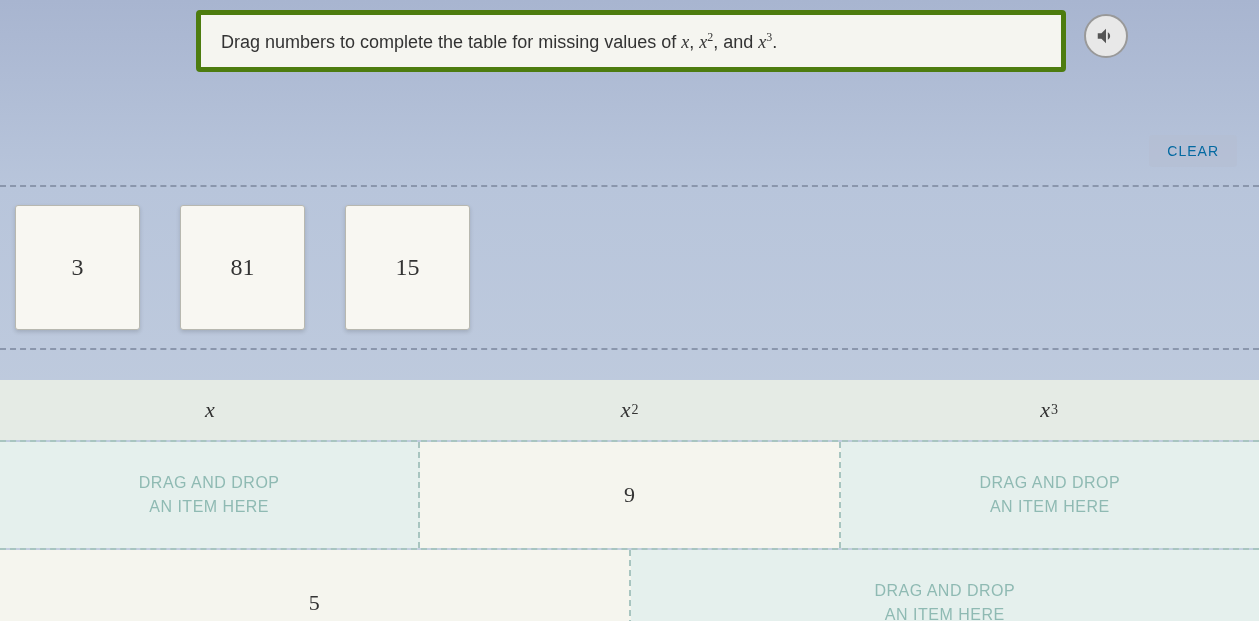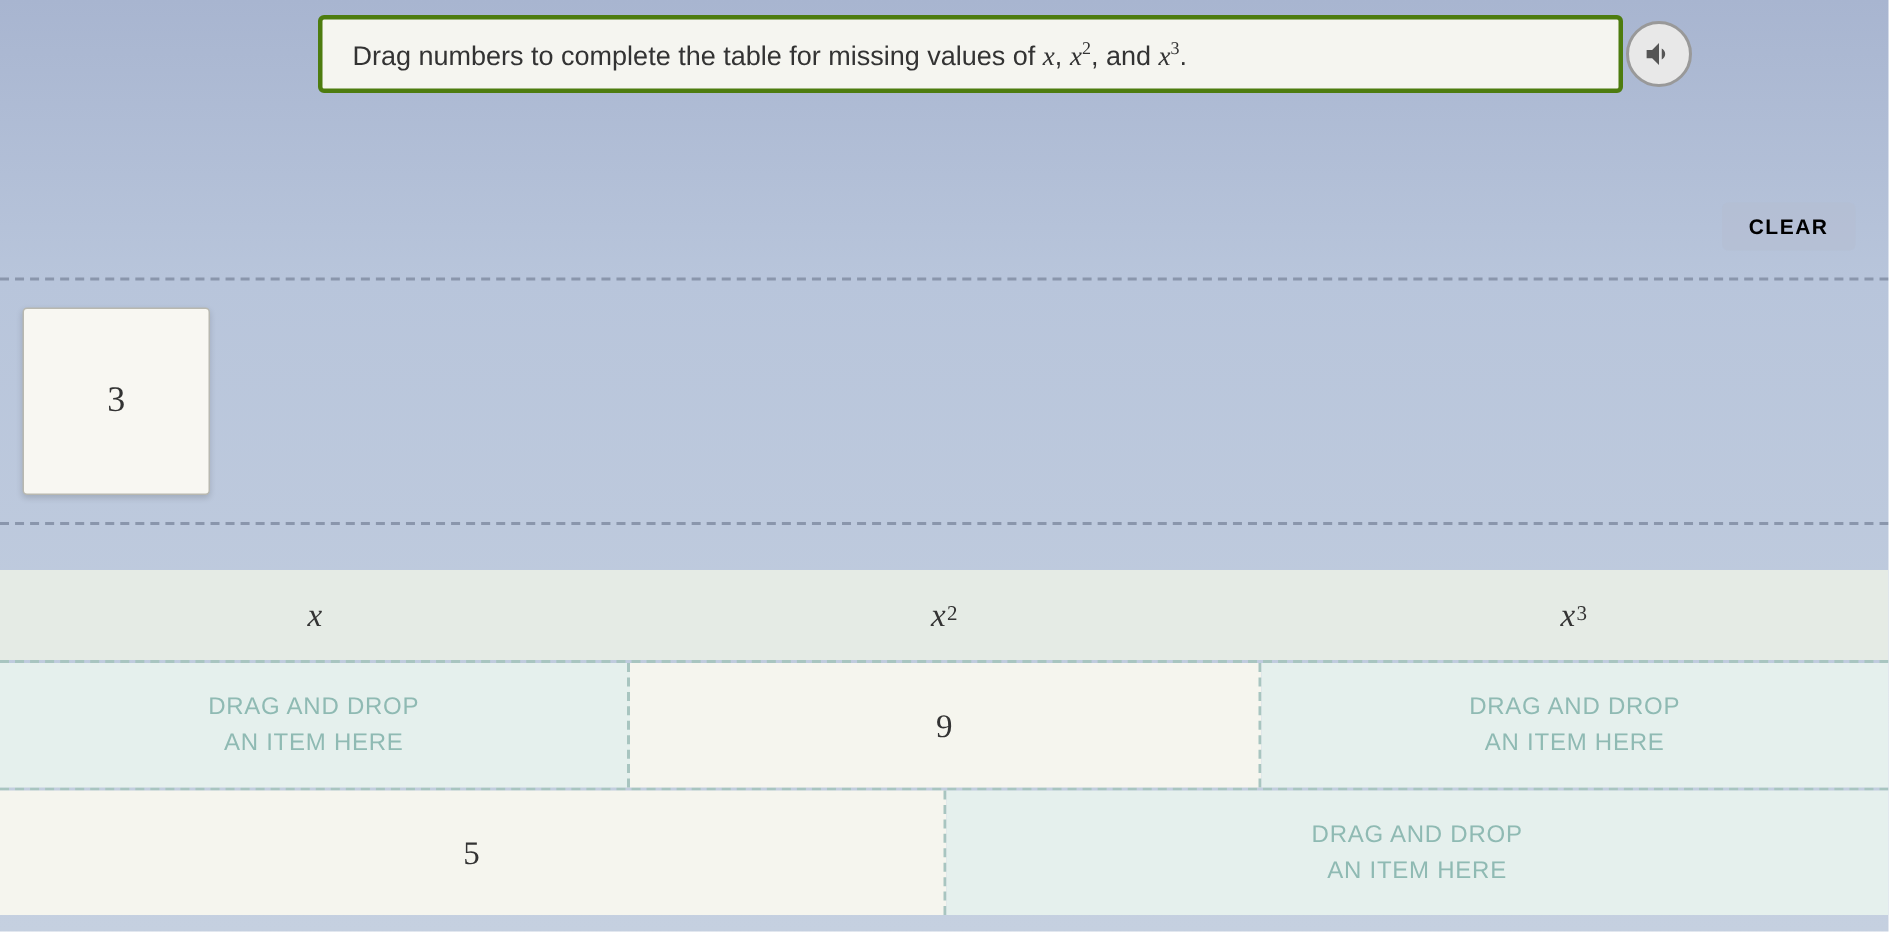--- a/index.html
+++ b/index.html
@@ -11,25 +11,25 @@
       font-family: Arial, sans-serif;
       background: linear-gradient(180deg, #a8b5d0 0%, #b8c5db 30%, #c5d0e0 100%);
       width: 1259px;
       height: 621px;
       overflow: hidden;
       position: relative;
     }
     .instruction-bar {
       position: absolute;
       top: 10px;
-      left: 212px;
+      left: 196px;
       width: 870px;
-      height: 52px;
+      height: 62px;
       background: #f5f5f0;
-      border: 3px solid #4d7c0f;
+      border: 5px solid #4d7c0f;
       border-radius: 4px;
       display: flex;
       align-items: center;
       padding: 0 20px;
       font-size: 18px;
       color: #333;
     }
     .instruction-bar .math {
       font-family: 'Times New Roman', serif;
       font-style: italic;
@@ -55,25 +55,25 @@
     .audio-btn svg {
       width: 22px;
       height: 22px;
       fill: #555;
     }
     .clear-btn {
       position: absolute;
       top: 135px;
       right: 22px;
       background: rgba(180,190,210,0.55);
-      color: #000000;
+      color: #0369a1;
       border: none;
       padding: 8px 18px;
       font-size: 14px;
-      font-weight: bold;
+      font-weight: normal;
       letter-spacing: 1px;
       border-radius: 4px;
       cursor: pointer;
     }
     .drag-area {
       position: absolute;
       top: 185px;
       left: 0;
       width: 1259px;
       height: 165px;
@@ -128,21 +128,21 @@
       font-size: 22px;
       color: #333;
     }
     .table-header .col sup {
       font-size: 14px;
       font-style: normal;
       margin-left: 1px;
     }
     .table-row {
       display: flex;
-      height: 85px;
+      height: 108px;
       border-top: 2px dashed #a8c5c0;
     }
     .table-row .cell {
       flex: 1;
       display: flex;
       align-items: center;
       justify-content: center;
       flex-direction: column;
       border-right: 2px dashed #a8c5c0;
       font-size: 22px;
@@ -180,20 +180,22 @@
 <div class="audio-btn">
   <svg viewBox="0 0 24 24">
       <path d="M3 9v6h4l5 5V4L7 9H3zm13.5 3c0-1.77-1.02-3.29-2.5-4.03v8.05c1.48-.73 2.5-2.25 2.5-4.02z"></path>
     </svg>
 </div>
 
 <button class="clear-btn">CLEAR</button>
 
 <div class="drag-area">
   <div class="drag-tile">3</div>
+  <div class="drag-tile">81</div>
+  <div class="drag-tile">15</div>
 </div>
 
 <div class="table-area">
   <div class="table-header">
     <div class="col">
         <span>x</span>
       </div>
     <div class="col">
         <span>x</span>
         <sup>2</sup>

